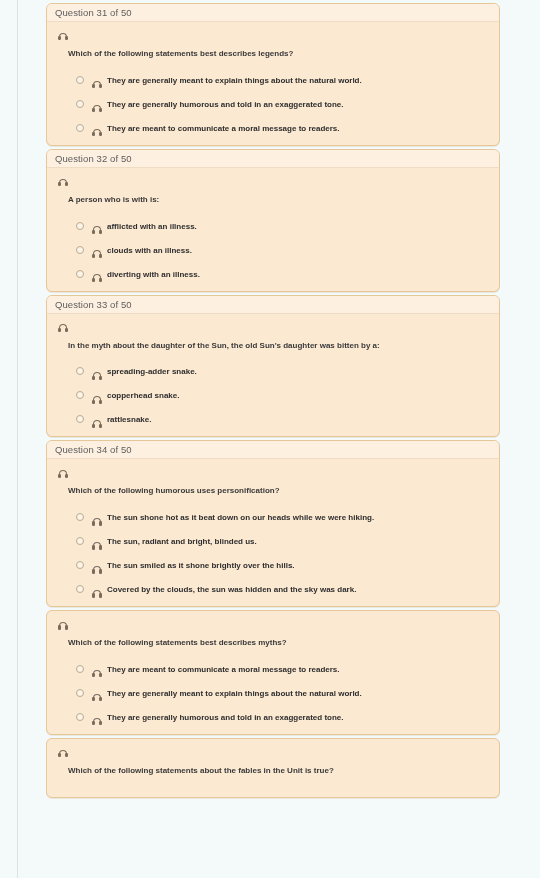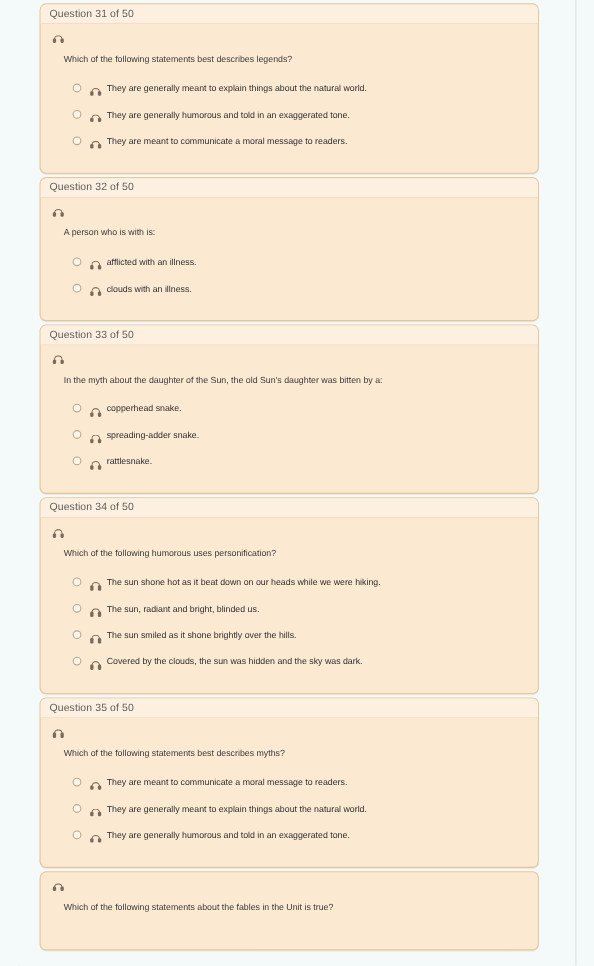--- a/index.html
+++ b/index.html
@@ -25,21 +25,21 @@
   }
   .gutter-right {
     position: absolute;
     left: 523px; top: 0;
     width: 1px; height: 878px;
     background: #d9e3e6;
   }
 
   .page {
     position: absolute;
-    left: 12px; top: 0;
+    left: 22px; top: 0;
     width: 505px; height: 878px;
     background: #f4f9fa;
     overflow: hidden;
   }
 
   .quiz-list {
     position: absolute;
     left: 24px;
     top: 3px;
     width: 454px;
@@ -58,21 +58,22 @@
     background: #fdf0e0;
     border-bottom: 1px solid #f0dcc2;
     border-radius: 5px 5px 0 0;
     padding: 3px 8px 3px 8px;
     font-size: 9.5px;
     color: #5d5d5d;
     letter-spacing: .1px;
   }
 
   .qcard-body {
-    padding: 2px 8px 17px 8px;
+    padding: 2px 8px 5px 8px;
+    font-weight: bold;
   }
 
   
   .audio-icon {
     display: inline-block;
     width: 10px;
     height: 8px;
     position: relative;
     vertical-align: middle;
   }
@@ -181,42 +182,47 @@
             <div class="option">
               <span class="radio"></span>
               <span class="opt-audio"><span class="audio-icon"><span class="band"></span><span class="cup-l"></span><span class="cup-r"></span></span></span>
               <span class="opt-text">afflicted with an illness.</span>
             </div>
             <div class="option">
               <span class="radio"></span>
               <span class="opt-audio"><span class="audio-icon"><span class="band"></span><span class="cup-l"></span><span class="cup-r"></span></span></span>
               <span class="opt-text">clouds with an illness.</span>
             </div>
+            <div class="option">
+              <span class="radio"></span>
+              <span class="opt-audio"><span class="audio-icon"><span class="band"></span><span class="cup-l"></span><span class="cup-r"></span></span></span>
+              <span class="opt-text">diverting with an illness.</span>
+            </div>
           </div>
         </div>
       </div>
       <div class="qcard">
         <div class="qcard-header">Question 33 of 50</div>
         <div class="qcard-body">
           <div class="q-audio"><span class="audio-icon"><span class="band"></span><span class="cup-l"></span><span class="cup-r"></span></span></div>
           <div class="q-text">In the myth about the daughter of the Sun, the old Sun's daughter was bitten by a:</div>
           <div class="options">
             <div class="option">
               <span class="radio"></span>
               <span class="opt-audio"><span class="audio-icon"><span class="band"></span><span class="cup-l"></span><span class="cup-r"></span></span></span>
+              <span class="opt-text">spreading-adder snake.</span>
+            </div>
+            <div class="option">
+              <span class="radio"></span>
+              <span class="opt-audio"><span class="audio-icon"><span class="band"></span><span class="cup-l"></span><span class="cup-r"></span></span></span>
               <span class="opt-text">copperhead snake.</span>
             </div>
             <div class="option">
               <span class="radio"></span>
               <span class="opt-audio"><span class="audio-icon"><span class="band"></span><span class="cup-l"></span><span class="cup-r"></span></span></span>
-              <span class="opt-text">spreading-adder snake.</span>
-            </div>
-            <div class="option">
-              <span class="radio"></span>
-              <span class="opt-audio"><span class="audio-icon"><span class="band"></span><span class="cup-l"></span><span class="cup-r"></span></span></span>
               <span class="opt-text">rattlesnake.</span>
             </div>
           </div>
         </div>
       </div>
       <div class="qcard">
         <div class="qcard-header">Question 34 of 50</div>
         <div class="qcard-body">
           <div class="q-audio"><span class="audio-icon"><span class="band"></span><span class="cup-l"></span><span class="cup-r"></span></span></div>
           <div class="q-text">Which of the following humorous uses personification?</div>
@@ -238,21 +244,20 @@
             </div>
             <div class="option">
               <span class="radio"></span>
               <span class="opt-audio"><span class="audio-icon"><span class="band"></span><span class="cup-l"></span><span class="cup-r"></span></span></span>
               <span class="opt-text">Covered by the clouds, the sun was hidden and the sky was dark.</span>
             </div>
           </div>
         </div>
       </div>
       <div class="qcard">
-        <div class="qcard-header">Question 35 of 50</div>
         <div class="qcard-body">
           <div class="q-audio"><span class="audio-icon"><span class="band"></span><span class="cup-l"></span><span class="cup-r"></span></span></div>
           <div class="q-text">Which of the following statements best describes myths?</div>
           <div class="options">
             <div class="option">
               <span class="radio"></span>
               <span class="opt-audio"><span class="audio-icon"><span class="band"></span><span class="cup-l"></span><span class="cup-r"></span></span></span>
               <span class="opt-text">They are meant to communicate a moral message to readers.</span>
             </div>
             <div class="option">

